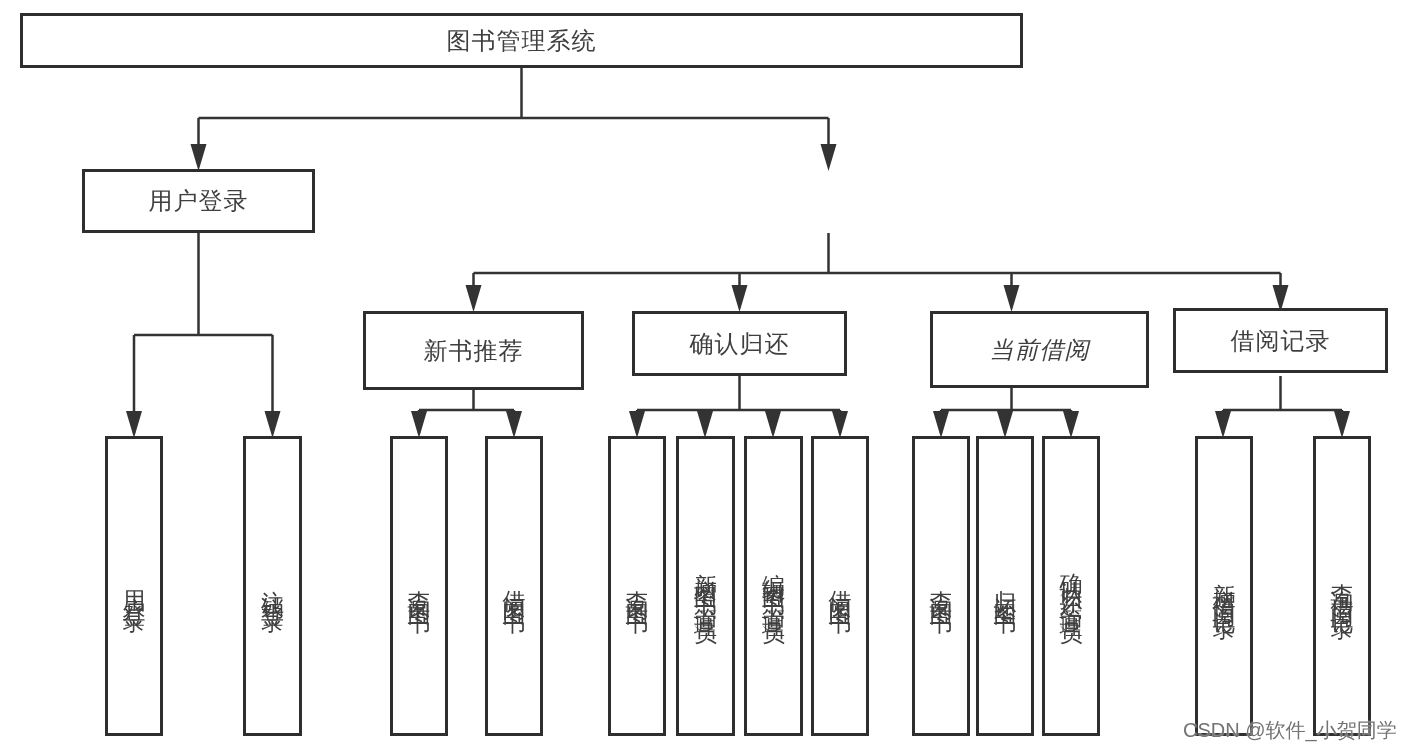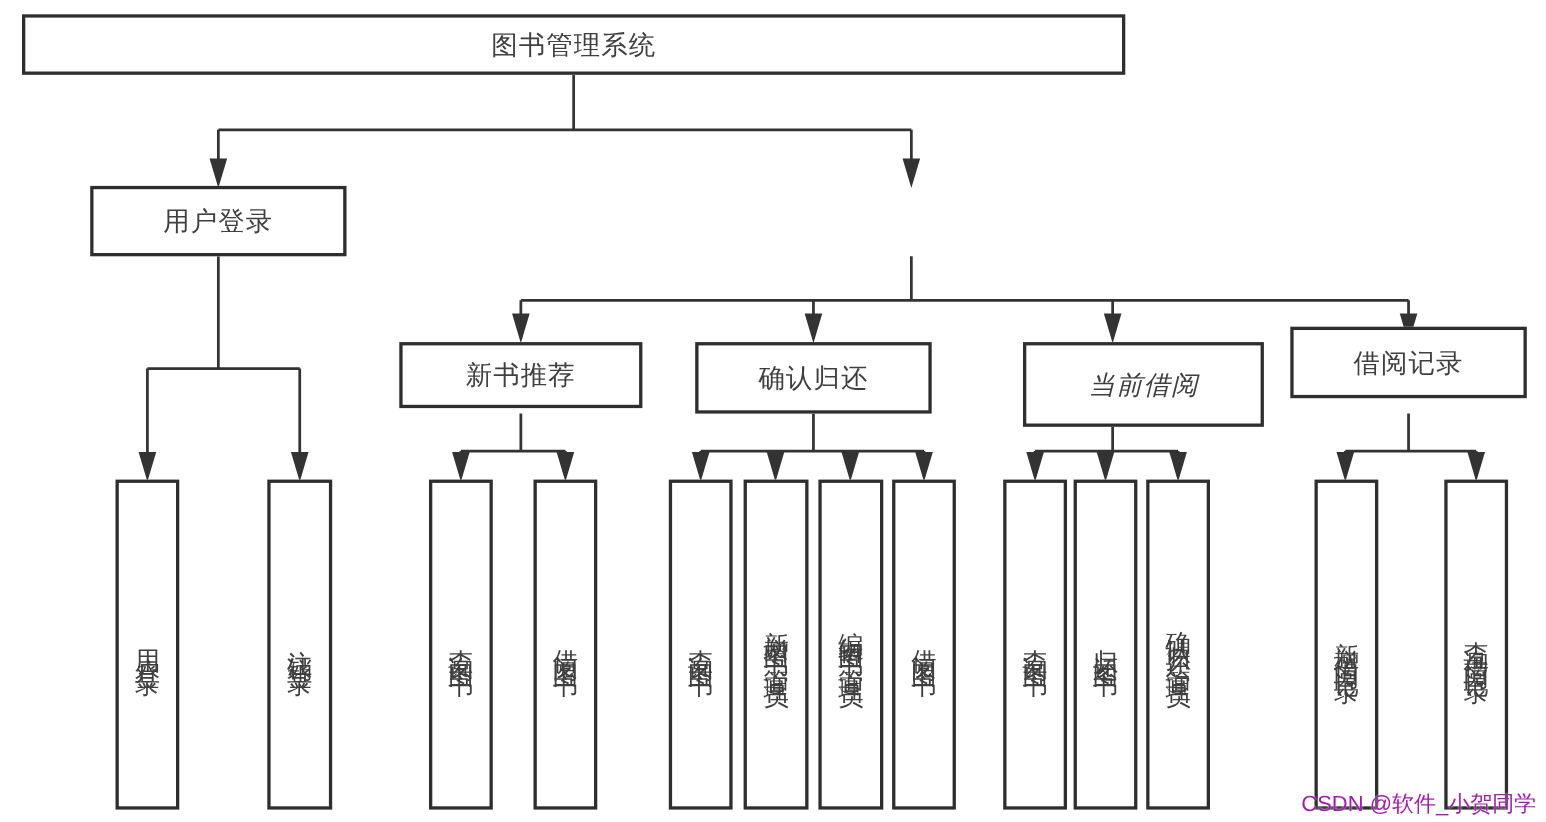--- a/index.html
+++ b/index.html
@@ -32,21 +32,21 @@
   .vbox .label {
     writing-mode: vertical-rl;
     letter-spacing: 7px;
     line-height: 1;
     max-height: 292px;
   }
   .watermark {
     position: absolute;
     left: 1183px; top: 717px;
     font-size: 20px;
-    color: #a21caf;
+    color: #737373;
     white-space: nowrap;
     text-shadow: 0 0 2px #ffffff;
   }
 </style>
 </head>
 <body>
 
 <div class="stage">
 
   <svg class="connectors" viewBox="0 0 1405 747" xmlns="http://www.w3.org/2000/svg">
@@ -108,30 +108,30 @@
   </svg>
 
   <div class="node hbox" style="left:20px; top:13px; width:1003px; height:55px;">
     <span class="label">图书管理系统</span>
   </div>
 
   <div class="node hbox" style="left:82px; top:169px; width:233px; height:64px;">
     <span class="label">用户登录</span>
   </div>
 
-  <div class="node hbox" style="left:363px; top:311px; width:221px; height:60px;justify-content:center;">
+  <div class="node hbox" style="left:363px; top:311px; width:221px; height:79px;justify-content:center;">
     <span class="label">新书推荐</span>
   </div>
   <div class="node hbox" style="left:632px; top:311px; width:215px; height:65px;">
     <span class="label">确认归还</span>
   </div>
   <div class="node hbox" style="left:930px; top:311px; width:219px; height:77px;font-style:italic;">
     <span class="label">当前借阅</span>
   </div>
-  <div class="node hbox" style="left:1173px; top:297px; width:215px; height:65px;">
+  <div class="node hbox" style="left:1173px; top:308px; width:215px; height:65px;">
     <span class="label">借阅记录</span>
   </div>
 
   <div class="node vbox" style="left:105px; top:436px; width:58px; height:300px;">
     <span class="label">用户登录</span>
   </div>
   <div class="node vbox" style="left:243px; top:436px; width:59px; height:300px;">
     <span class="label">注销登录</span>
   </div>
 

